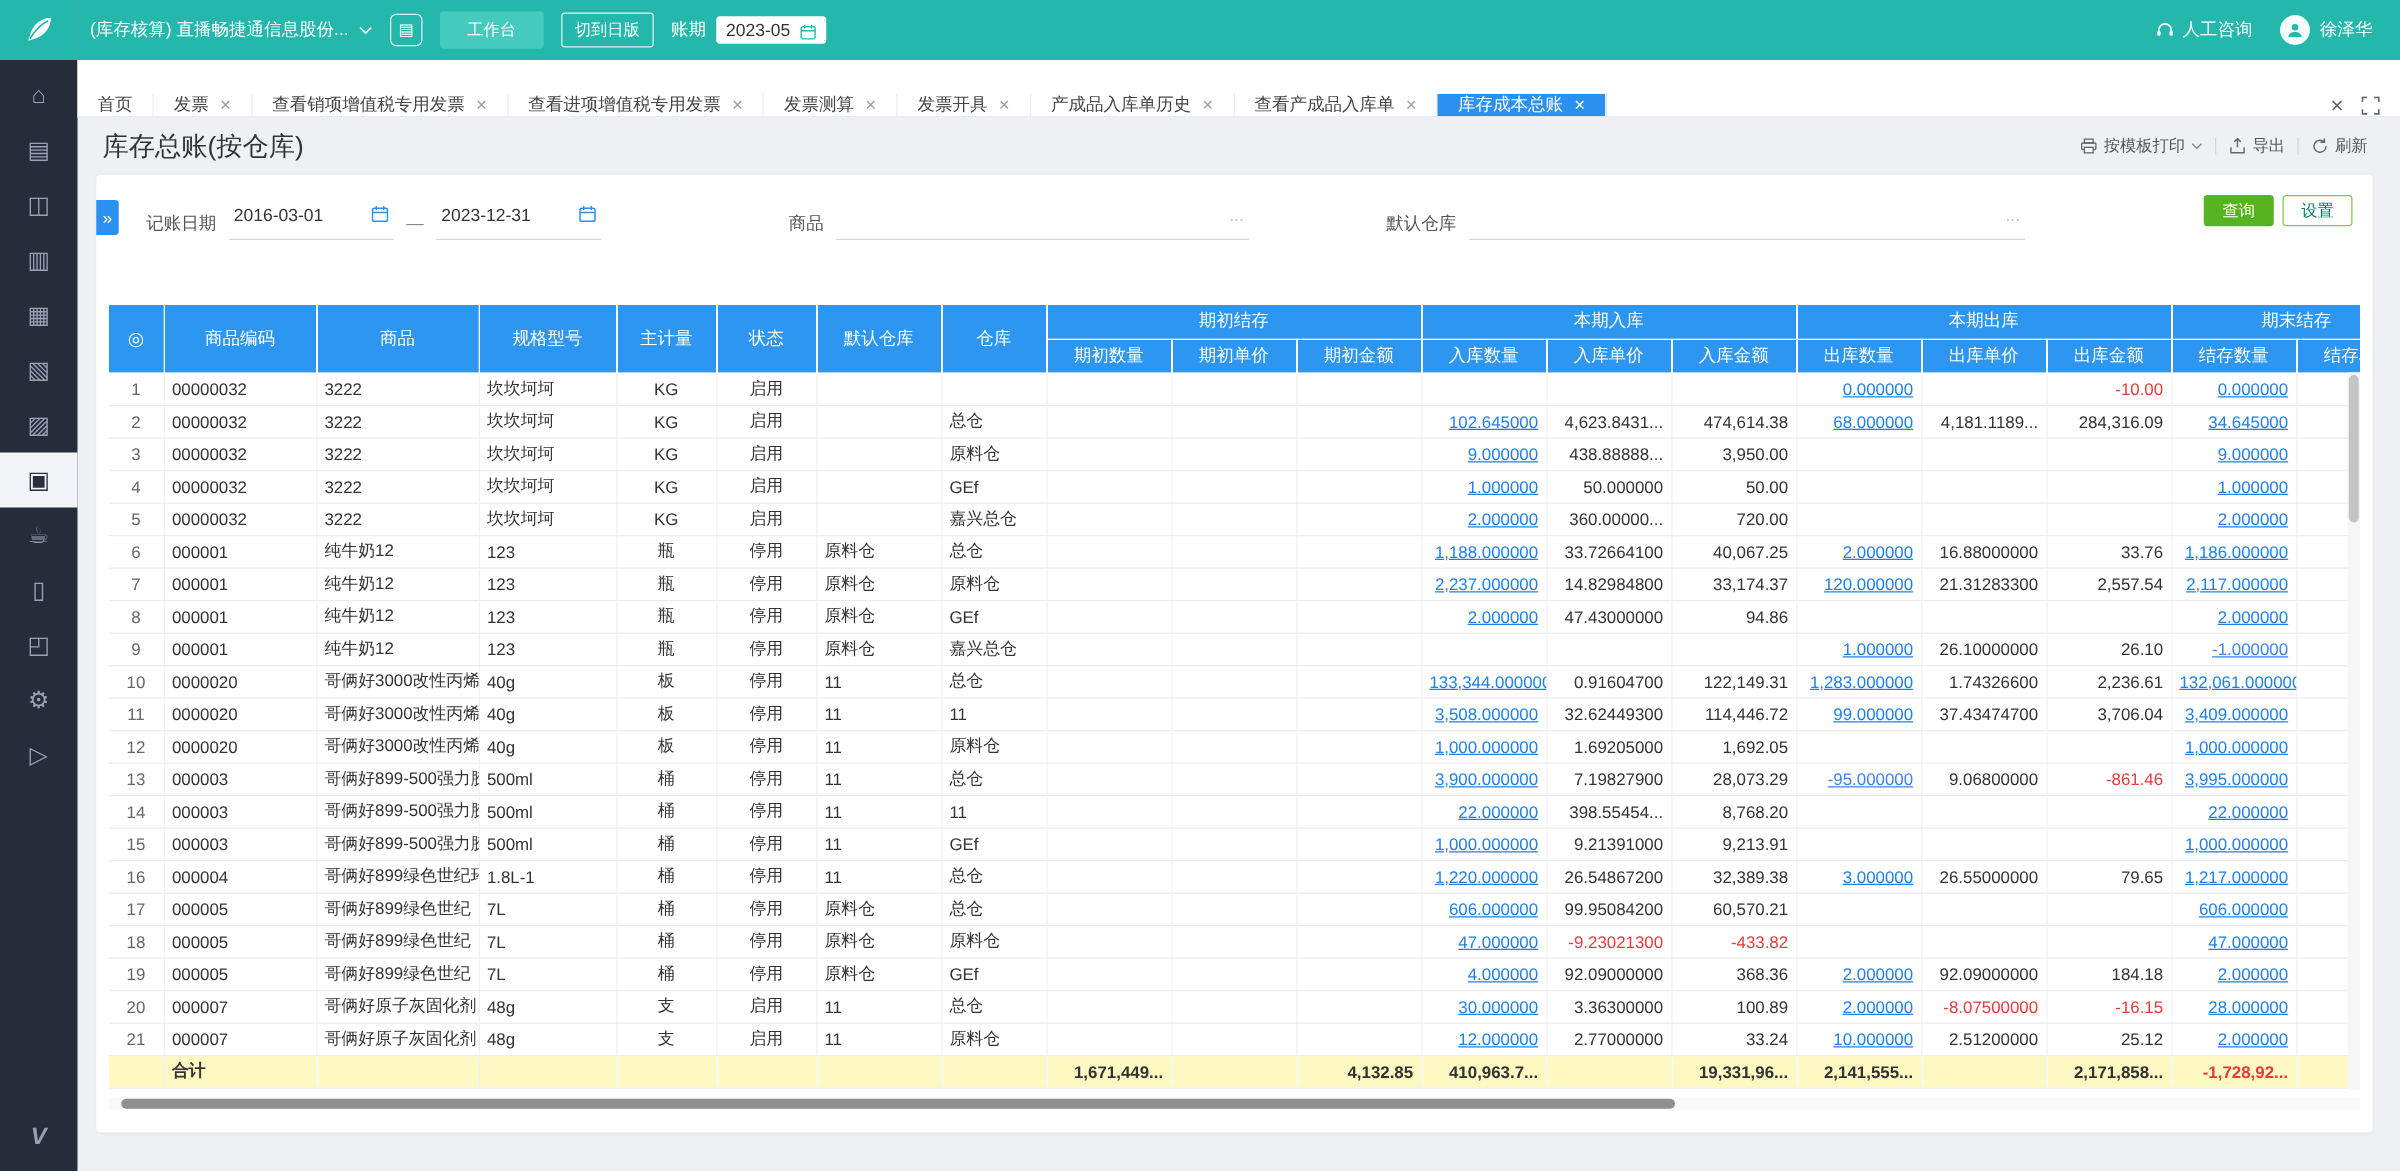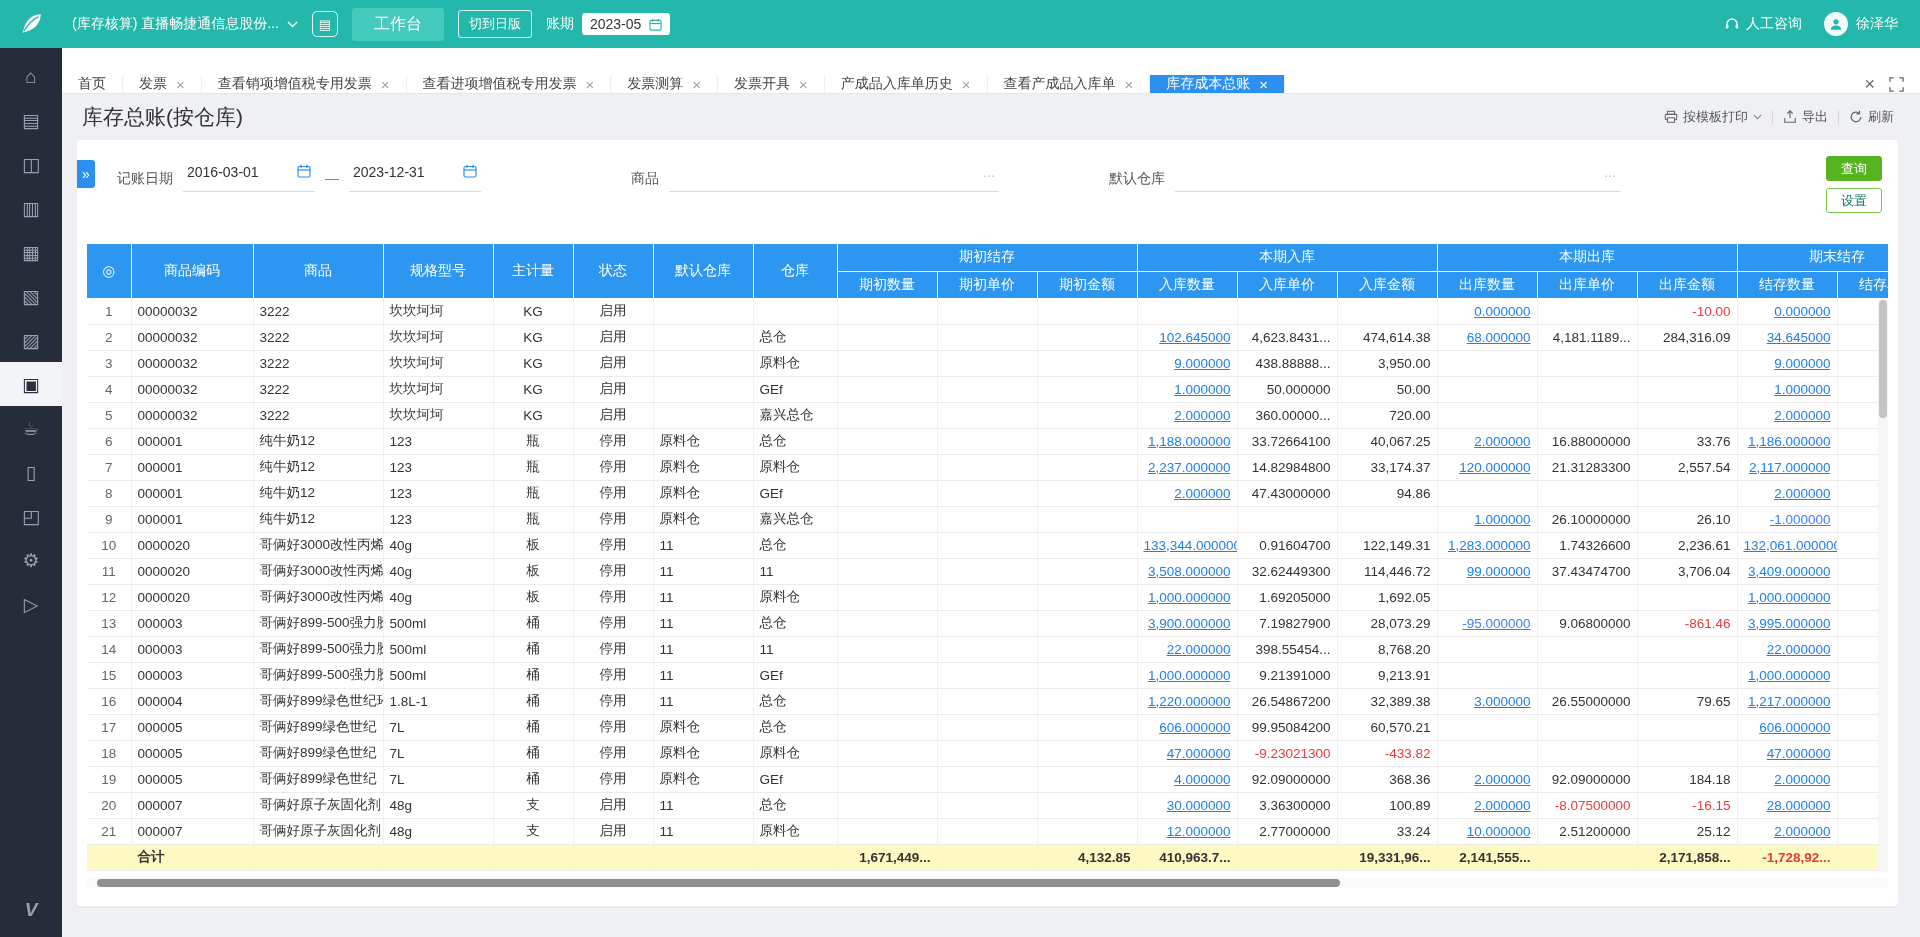--- a/index.html
+++ b/index.html
@@ -14,24 +14,24 @@
   .side-glyph{font-size:19px;color:#97a0b4;line-height:1}
   .side-item.active{background:#f2f4f7}
   .side-item.active .side-glyph{color:#2b3040}
   .side-footer{color:#97a0b4;text-align:center;padding:12px 0 16px;font-size:19px;font-style:italic;font-weight:700}
 
   
   .main{flex:1;display:flex;flex-direction:column;min-width:0}
   .topbar{height:48px;background:#23b8ab;display:flex;align-items:center;color:#fff;padding:0 22px 0 10px;gap:14px;flex-shrink:0}
   .company{display:flex;align-items:center;gap:8px;cursor:pointer;max-width:300px;white-space:nowrap}
   .tb-iconbox{width:26px;height:26px;border:1px solid rgba(255,255,255,.85);border-radius:5px;display:flex;align-items:center;justify-content:center;font-size:13px;cursor:pointer}
-  .tb-primary{background:#45cabe;border:none;color:#fff;font-size:16px;padding:6px 22px;border-radius:3px;cursor:pointer}
+  .tb-primary{background:#45cabe;border:none;color:#fff;font-size:13px;padding:6px 22px;border-radius:3px;cursor:pointer}
   .tb-ghost{background:transparent;border:1px solid rgba(255,255,255,.85);color:#fff;font-size:13px;padding:4px 10px;border-radius:3px;cursor:pointer}
   .period{display:flex;align-items:center;gap:8px}
-  .p-box{background:#fff;color:#333;border-radius:3px;padding:3px 8px;display:flex;align-items:center;gap:8px;cursor:pointer}
+  .p-box{background:#fff;color:#333;border-radius:3px;padding:3px 8px;display:flex;align-items:flex-end;gap:8px;cursor:pointer}
   .p-box svg{color:#23b8ab}
   .tb-right{margin-left:auto;display:flex;align-items:center;gap:22px}
   .support{display:flex;align-items:center;gap:6px;cursor:pointer}
   .user{display:flex;align-items:center;gap:8px;cursor:pointer}
   .avatar{width:24px;height:24px;border-radius:50%;background:rgba(255,255,255,.95);display:flex;align-items:center;justify-content:center;color:#23b8ab}
 
   
   .tabbar{height:46px;background:#fff;display:flex;align-items:flex-end;border-bottom:1px solid #e3e6ea;flex-shrink:0}
   .tab-list{display:flex;flex:1;overflow:hidden}
   .tab{display:flex;align-items:center;gap:9px;padding:0 16px;color:#444;border-right:1px solid #eceef1;cursor:pointer;white-space:nowrap}
@@ -56,21 +56,21 @@
   .f-label{color:#555;margin-right:10px;line-height:28px}
   .f-input{border-bottom:1px solid #d9d9d9;display:flex;height:28px;padding:0 4px;gap:8px;cursor:pointer}
   .f-input svg{color:#2b90f0}
   .date{width:132px;justify-content:space-between}
   .f-dash{color:#888;margin:0 10px;line-height:28px}
   .g-product{margin-left:150px;display:flex}
   .g-warehouse{margin-left:110px;display:flex}
   .picker{justify-content:flex-end;color:#b9bec4}
   .w320{width:330px}
   .w440{width:445px}
-  .filter-btns{position:absolute;right:6px;top:16px;display:flex;flex-direction:column;gap:7px}
+  .filter-btns{position:absolute;right:6px;top:16px;display:flex;flex-direction:row;gap:7px}
   .btn-query{background:#55b41f;color:#fff;border:1px solid #55b41f;border-radius:3px;font-size:13px;width:56px;height:25px;cursor:pointer}
   .btn-settings{background:#fff;color:#0f766e;border:1px solid #7cc94e;border-radius:3px;font-size:13px;width:56px;height:25px;cursor:pointer}
 
   
   .table-zone{height:628px;overflow:hidden;position:relative}
   table{border-collapse:collapse;table-layout:fixed;width:1850px}
   thead th{background:#2d96f0;color:#fff;font-weight:400;font-size:14px;height:27px;border-right:1px solid rgba(255,255,255,.45);border-bottom:1px solid rgba(255,255,255,.45);text-align:center;overflow:hidden;white-space:nowrap}
   thead th.gear{font-size:15px}
   tbody td{height:26px;font-size:13.5px;color:#333;border-bottom:1px solid #ececec;border-right:1px solid #f1f1f1;padding:0 6px;overflow:hidden;white-space:nowrap}
   td.num{text-align:right}

